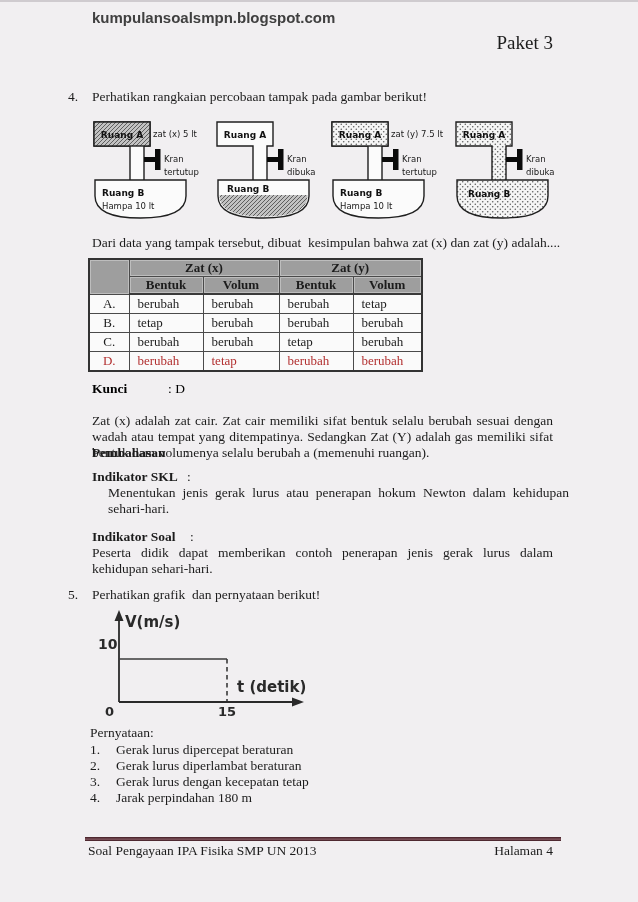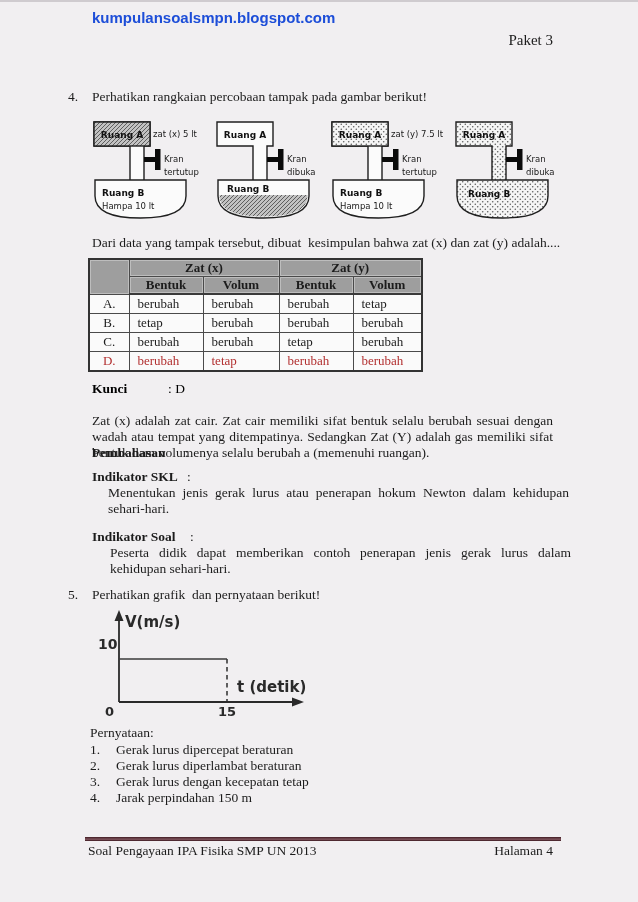--- a/index.html
+++ b/index.html
@@ -3,22 +3,22 @@
 <meta charset="utf-8">
 <style>
   html,body{margin:0;padding:0;background:#e8e6e8;}
   .page{
     position:relative;width:638px;height:902px;margin:0 auto;
     background:#f1eff1;border-top:2px solid #cfcbcf;
     font-family:"Liberation Serif", serif;color:#1c1c1c;overflow:hidden;box-sizing:border-box;
   }
   .abs{position:absolute;}
   .pre{white-space:pre-wrap;}
-  .blog{font-family:"Liberation Sans", sans-serif;font-weight:bold;font-size:15px;color:#1d4ed8;text-decoration:none;}
-  .paket{font-size:15px;}
+  .blog{font-family:"Liberation Sans", sans-serif;font-weight:bold;font-size:15px;color:#404040;text-decoration:none;}
+  .paket{font-size:19px;}
   .qrow{display:flex;font-size:13.5px;}
   .qnum{width:24px;flex:0 0 24px;}
   .para{font-size:13.5px;line-height:16.2px;text-align:justify;width:461px;}
   .hline{font-size:13.5px;}
   .hlabel{font-weight:bold;display:inline-block;}
   .blue{color:#000000;}
   
   table.qtable{border-collapse:collapse;font-size:13px;background:#fafafa;}
   table.qtable th,table.qtable td{border:1px solid #4a4a4a;padding:0 8px;line-height:16px;}
   table.qtable{border:2px solid #333;}
@@ -186,21 +186,21 @@
   <div class="abs para" style="left:92px;top:411px;">Zat (x) adalah zat cair. Zat cair memiliki sifat bentuk selalu berubah sesuai dengan wadah atau tempat yang ditempatinya. Sedangkan Zat (Y) adalah gas memiliki sifat bentuk dam volumenya selalu berubah a (memenuhi ruangan).</div>
 
   <div class="abs hline" style="left:92px;top:467px;">
     <span class="hlabel" style="width:95px;">Indikator SKL</span><span>:</span>
   </div>
   <div class="abs para" style="left:92px;top:483px;margin-left:16px;">Menentukan jenis gerak lurus atau penerapan hokum Newton dalam kehidupan sehari-hari.</div>
 
   <div class="abs hline" style="left:92px;top:527px;">
     <span class="hlabel" style="width:98px;">Indikator Soal</span><span>:</span>
   </div>
-  <div class="abs para" style="left:92px;top:543px;margin-left:18px;">Peserta didik dapat memberikan contoh penerapan jenis gerak lurus dalam kehidupan sehari-hari.</div>
+  <div class="abs para" style="left:92px;top:543px;">Peserta didik dapat memberikan contoh penerapan jenis gerak lurus dalam kehidupan sehari-hari.</div>
 
   <div class="abs qrow" style="left:68px;top:585px;width:500px;">
     <span class="qnum">5.</span>
     <span class="pre">Perhatikan grafik  dan pernyataan berikut!</span>
   </div>
 
   <svg class="abs" style="left:95px;top:606px;" width="240" height="115" viewBox="0 0 240 115">
     <line x1="24" y1="94" x2="24" y2="11" stroke="#2a2a2a" stroke-width="1.8"></line>
     <polygon points="24,2 19.5,13 28.5,13" fill="#2a2a2a"></polygon>
     <line x1="24" y1="94" x2="198" y2="94" stroke="#2a2a2a" stroke-width="1.8"></line>
@@ -223,21 +223,21 @@
     <div class="stmt-row">
       <span class="stmt-num">2.</span>
       <span>Gerak lurus diperlambat beraturan</span>
     </div>
     <div class="stmt-row">
       <span class="stmt-num">3.</span>
       <span>Gerak lurus dengan kecepatan tetap</span>
     </div>
     <div class="stmt-row">
       <span class="stmt-num">4.</span>
-      <span>Jarak perpindahan 150 m</span>
+      <span>Jarak perpindahan 180 m</span>
     </div>
   </div>
 
   <div class="abs footer-rule" style="left:85px;top:835px;width:476px;"></div>
   <div class="abs footer-row" style="left:88px;top:841px;width:465px;">
     <span>Soal Pengayaan IPA Fisika SMP UN 2013</span>
     <span>Halaman 4</span>
   </div>
 
 </div>

